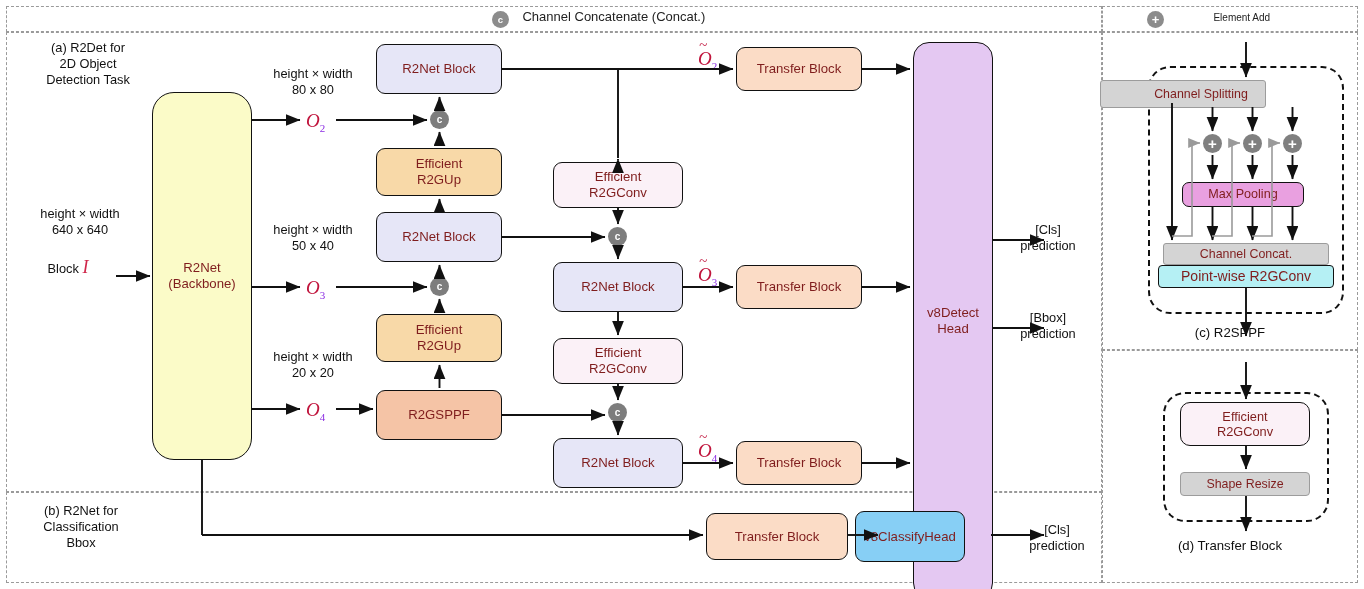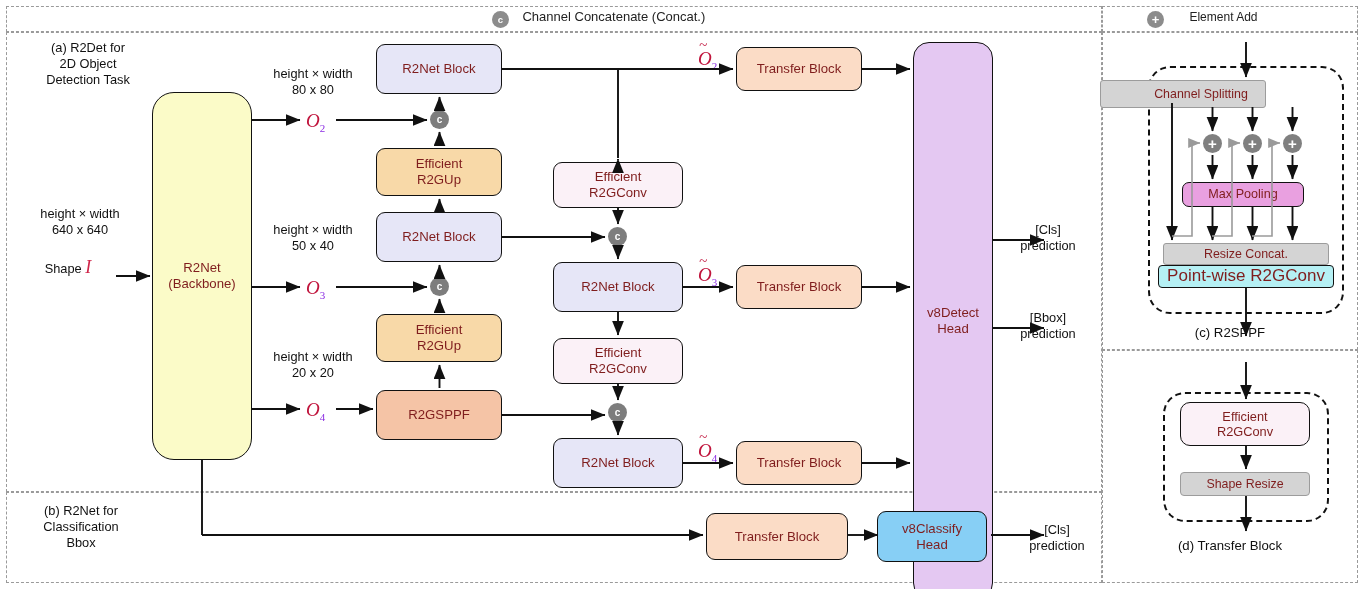--- a/index.html
+++ b/index.html
@@ -66,21 +66,21 @@
   <div class="panel" style="left:1102px;top:32px;width:256px;height:318px;"></div>
   <div class="panel" style="left:1102px;top:350px;width:256px;height:233px;"></div>
 
   <div style="position:absolute;left:492px;top:10px;">
     <span class="op-legend">c</span>
     <span style="font-size:13px;color:#222;margin-left:9px;position:relative;top:-3px;">Channel Concatenate (Concat.)</span>
   </div>
 
   <div style="position:absolute;left:1147px;top:10px;">
     <span class="op-legend" style="font-size:13px;">+</span>
-    <span style="font-size:12px;color:#222;margin-left:1px;position:relative;top:-3px;padding-left:20px;">Element Add</span>
+    <span style="font-size:10px;color:#222;margin-left:25px;position:relative;top:-3px;padding-left:20px;">Element Add</span>
   </div>
 
   <div class="lbl" style="left:18px;top:40px;width:140px;">
     <div>(a)  R2Det for</div>
     <div>2D Object</div>
     <div>Detection Task</div>
   </div>
 
   <div class="lbl" style="left:16px;top:503px;width:130px;">
     <div>(b) R2Net for</div>
@@ -89,21 +89,21 @@
   </div>
 
   <div class="lbl lbl-big" style="left:1142px;top:325px;width:176px;">(c) R2SPPF</div>
   <div class="lbl lbl-big" style="left:1132px;top:538px;width:196px;">(d) Transfer Block</div>
 
   <div class="lbl" style="left:16px;top:206px;width:128px;">
     <div>height × width</div>
     <div>640 x 640</div>
   </div>
   <div class="lbl" style="left:22px;top:256px;width:92px;">
-    <span>Shape</span>
+    <span>Block</span>
     <span class="isym">I</span>
   </div>
 
   <div class="box c-backbone two-line" style="left:152px;top:92px;width:100px;height:368px;flex-direction:column;">
     <span>R2Net</span>
     <span>(Backbone)</span>
   </div>
 
   <div class="lbl" style="left:254px;top:66px;width:118px;">
     <div>height × width</div>
@@ -189,21 +189,21 @@
   </div>
   <div class="box c-transfer" style="left:706px;top:513px;width:142px;height:47px;">
     <span>Transfer Block</span>
   </div>
 
   <div class="box c-detect two-line" style="left:913px;top:42px;width:80px;height:557px;flex-direction:column;">
     <span>v8Detect</span>
     <span>Head</span>
   </div>
 
-  <div class="box c-classify two-line" style="left:877px;top:511px;width:110px;height:51px;flex-direction:column;">
+  <div class="box c-classify two-line" style="left:855px;top:511px;width:110px;height:51px;flex-direction:row;">
     <span>v8Classify</span>
     <span>Head</span>
   </div>
 
   <div class="lbl" style="left:1002px;top:222px;width:92px;">
     <div>[Cls]</div>
     <div>prediction</div>
   </div>
   <div class="lbl" style="left:1002px;top:310px;width:92px;">
     <div>[Bbox]</div>
@@ -229,24 +229,24 @@
   </div>
   <div class="op plus" style="left:1283px;top:134px;">
     <span>+</span>
   </div>
 
   <div class="box c-maxpool" style="left:1182px;top:182px;width:122px;height:25px;font-size:12.6px;">
     <span>Max Pooling</span>
   </div>
 
   <div class="box c-grey" style="left:1163px;top:243px;width:166px;height:22px;font-size:12.4px;border-radius:3px;">
-    <span>Resize Concat.</span>
-  </div>
-
-  <div class="box c-pwconv" style="left:1158px;top:265px;width:176px;height:23px;font-size:17px;">
+    <span>Channel Concat.</span>
+  </div>
+
+  <div class="box c-pwconv" style="left:1158px;top:265px;width:176px;height:23px;font-size:14px;">
     <span>Point-wise R2GConv</span>
   </div>
 
   <div style="position:absolute;left:1163px;top:392px;width:166px;height:130px;
               border:2.4px dashed #111;border-radius:22px;box-sizing:border-box;"></div>
 
   <div class="box c-effconv-sm two-line" style="left:1180px;top:402px;width:130px;height:44px;flex-direction:column;font-size:12.8px;">
     <span>Efficient</span>
     <span>R2GConv</span>
   </div>

